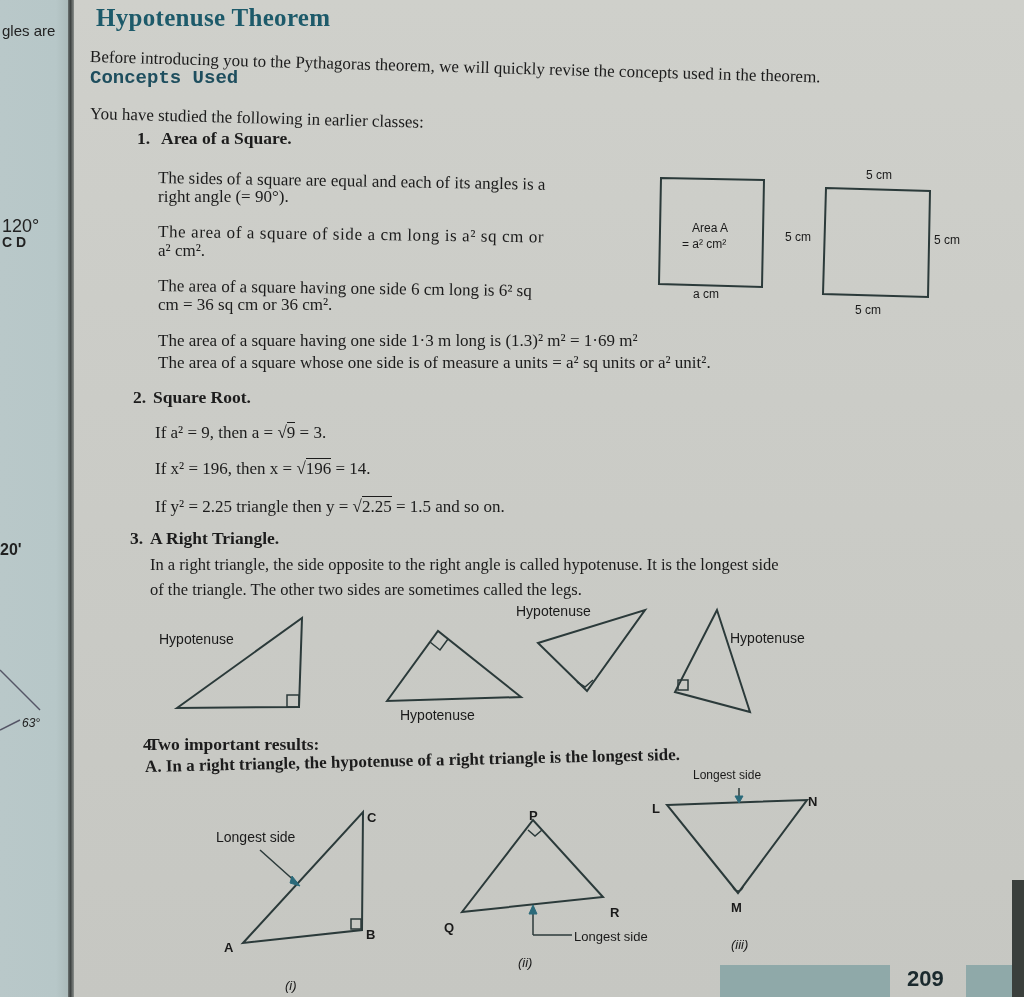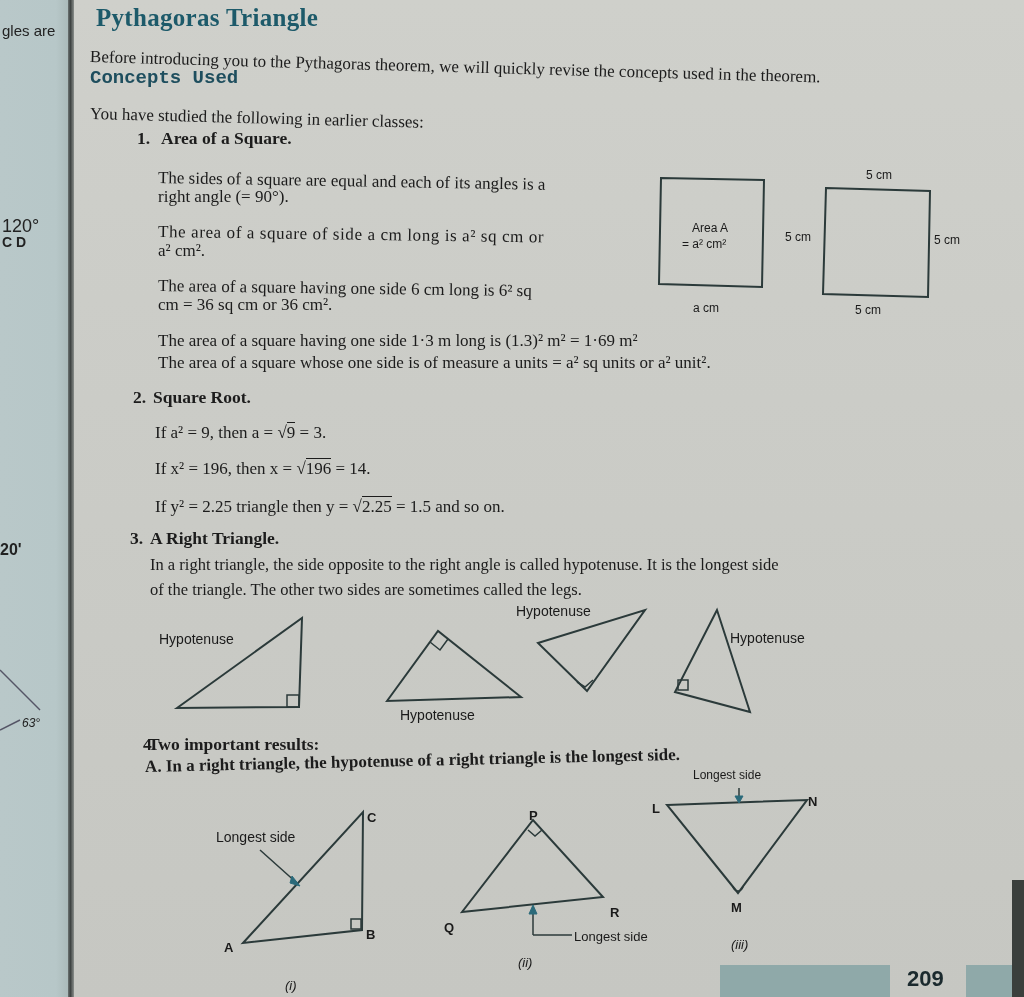--- a/index.html
+++ b/index.html
@@ -32,42 +32,42 @@
   <svg class="diag" style="left:0;top:660px;" width="60" height="80">
     <path d="M0 10 L40 50" style="stroke:#556;stroke-width:1.5"></path>
     <path d="M0 70 L20 60" style="stroke:#556;stroke-width:1.5"></path>
   </svg>
   <span class="abs lp" style="left:22px;top:716px;font-size:12px;font-style:italic;text-align:center;">63°</span>
 </div>
 <div class="gutter"></div>
 
 <div class="page"></div>
 
-<span class="abs title" style="left:96px;top:4px;">Pythagoras Triangle</span>
+<span class="abs title" style="left:96px;top:4px;">Hypotenuse Theorem</span>
 <span class="abs t" style="left:90px;top:47px;transform:rotate(1.6deg);transform-origin:left;">Before introducing you to the Pythagoras theorem, we will quickly revise the concepts used in the theorem.</span>
 <span class="abs sub" style="left:90px;top:67px;">Concepts Used</span>
 <span class="abs t" style="left:90px;top:104px;transform:rotate(1.5deg);transform-origin:left;">You have studied the following in earlier classes:</span>
 
 <span class="abs h" style="left:137px;top:128px;">1.</span>
 <span class="abs h" style="left:161px;top:128px;">Area of a Square.</span>
 <span class="abs t" style="left:158px;top:168px;transform:rotate(1deg);transform-origin:left;">The sides of a square are equal and each of its angles is a</span>
 <span class="abs t" style="left:158px;top:187px;">right angle (= 90°).</span>
 <span class="abs t" style="left:158px;top:222px;transform:rotate(0.8deg);transform-origin:left;letter-spacing:0.6px;">The area of a square of side a cm long is a² sq cm or</span>
 <span class="abs t" style="left:158px;top:241px;">a² cm².</span>
 <span class="abs t" style="left:158px;top:276px;transform:rotate(0.8deg);transform-origin:left;">The area of a square having one side 6 cm long is 6² sq</span>
 <span class="abs t" style="left:158px;top:295px;">cm = 36 sq cm or 36 cm².</span>
 <span class="abs t" style="left:158px;top:331px;">The area of a square having one side 1·3 m long is (1.3)² m² = 1·69 m²</span>
 <span class="abs t" style="left:158px;top:353px;">The area of a square whose one side is of measure a units = a² sq units or a² unit².</span>
 
 <svg class="diag" style="left:658px;top:175px;" width="110" height="115">
   <polygon points="3,3 106,5 104,112 1,109"></polygon>
 </svg>
 <span class="abs sans" style="left:692px;top:221px;font-size:12px;">Area A</span>
 <span class="abs sans" style="left:682px;top:237px;font-size:12px;">= a² cm²</span>
-<span class="abs sans" style="left:693px;top:301px;font-size:12px;">a cm</span>
+<span class="abs sans" style="left:693px;top:287px;font-size:12px;">a cm</span>
 
 <svg class="diag" style="left:820px;top:185px;" width="115" height="115">
   <polygon points="6,3 110,6 108,112 3,109"></polygon>
 </svg>
 <span class="abs sans" style="left:866px;top:168px;font-size:12px;">5 cm</span>
 <span class="abs sans" style="left:785px;top:230px;font-size:12px;">5 cm</span>
 <span class="abs sans" style="left:934px;top:233px;font-size:12px;">5 cm</span>
 <span class="abs sans" style="left:855px;top:303px;font-size:12px;">5 cm</span>
 
 <span class="abs h" style="left:133px;top:387px;">2.</span>

